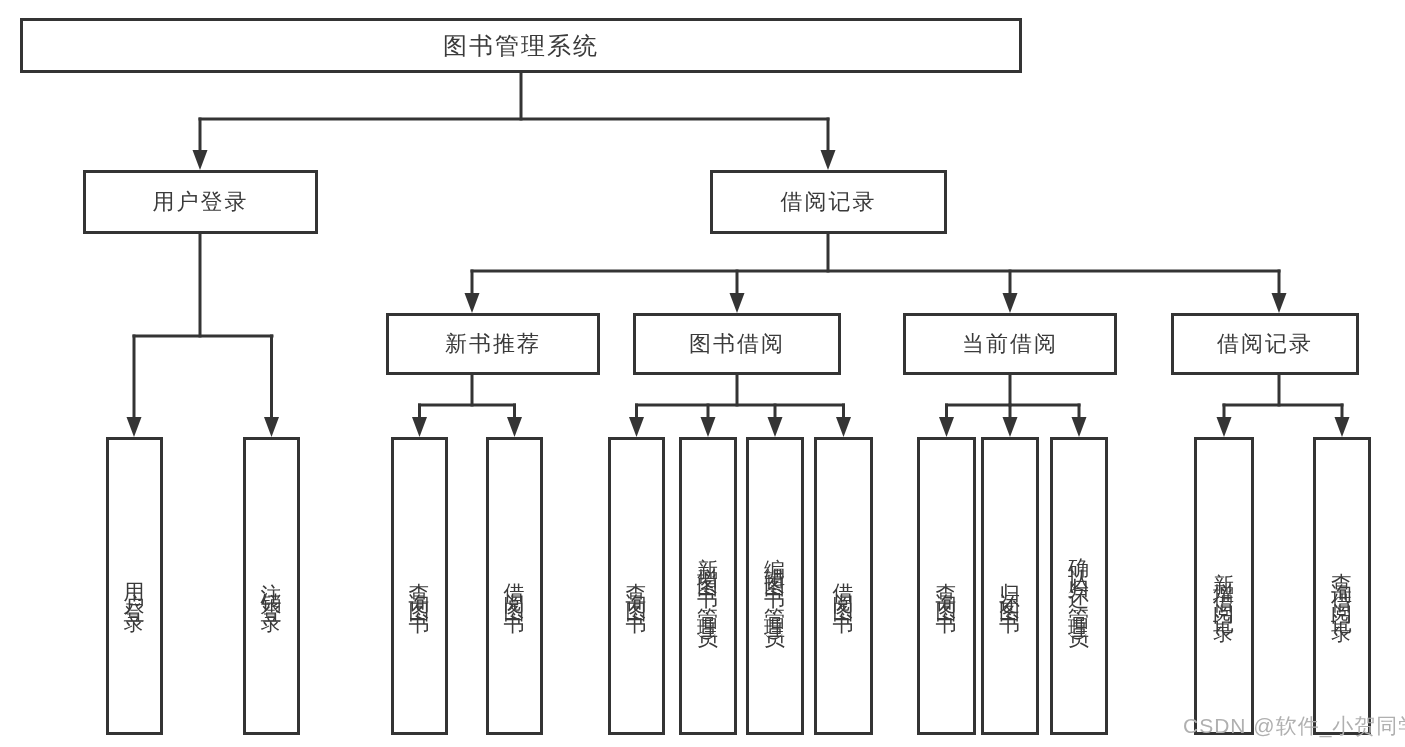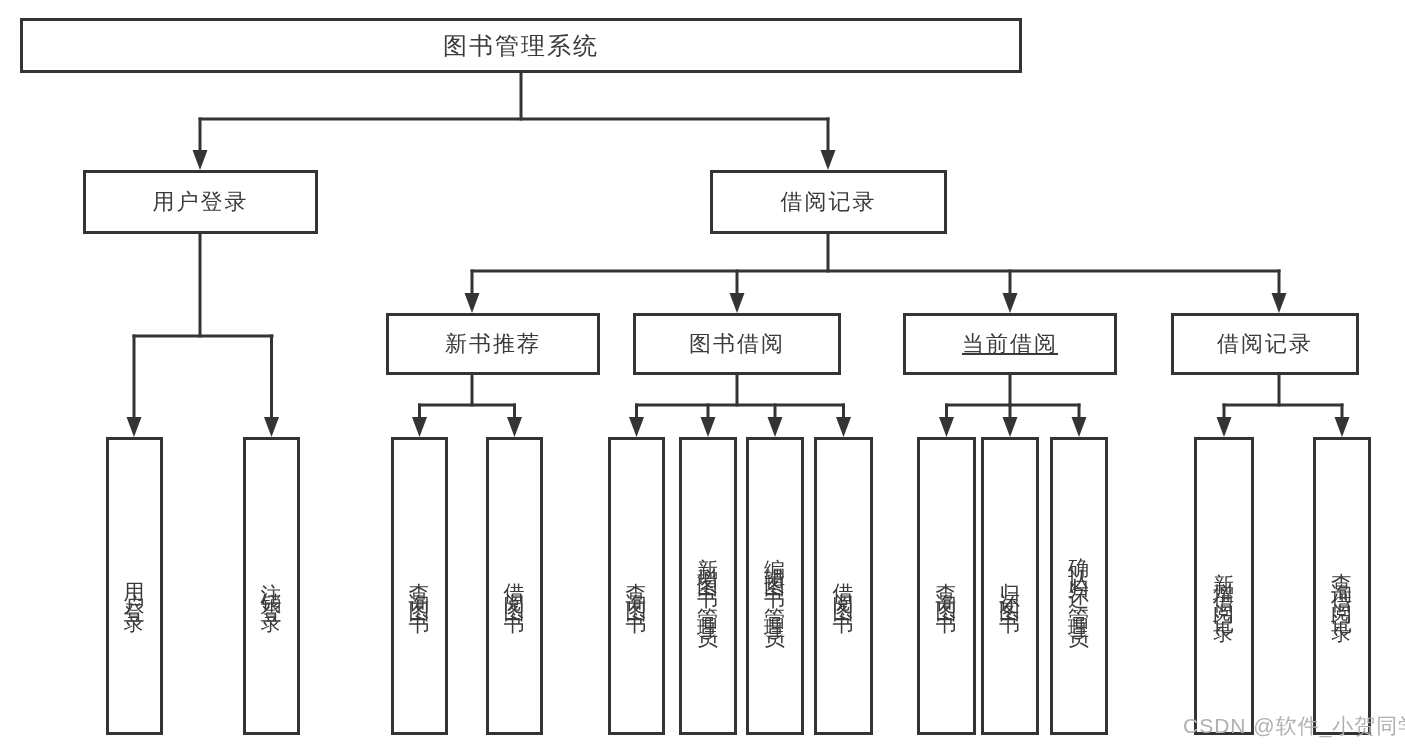--- a/index.html
+++ b/index.html
@@ -131,21 +131,21 @@
   <div class="node hbox" style="left:710px; top:170px; width:237px; height:64px;">
     <span>借阅记录</span>
   </div>
 
   <div class="node hbox" style="left:386px; top:313px; width:214px; height:62px;">
     <span>新书推荐</span>
   </div>
   <div class="node hbox" style="left:633px; top:313px; width:208px; height:62px;text-align:center;">
     <span>图书借阅</span>
   </div>
-  <div class="node hbox" style="left:903px; top:313px; width:214px; height:62px;text-decoration:underline;">
+  <div class="node hbox" style="left:903px; top:313px; width:214px; height:62px;">
     <span>当前借阅</span>
   </div>
   <div class="node hbox" style="left:1171px; top:313px; width:188px; height:62px;">
     <span>借阅记录</span>
   </div>
 
   <div class="node vbox" style="left:106px; top:437px; width:57px; height:298px;">
     <span>用户登录</span>
   </div>
   <div class="node vbox" style="left:243px; top:437px; width:57px; height:298px;">

